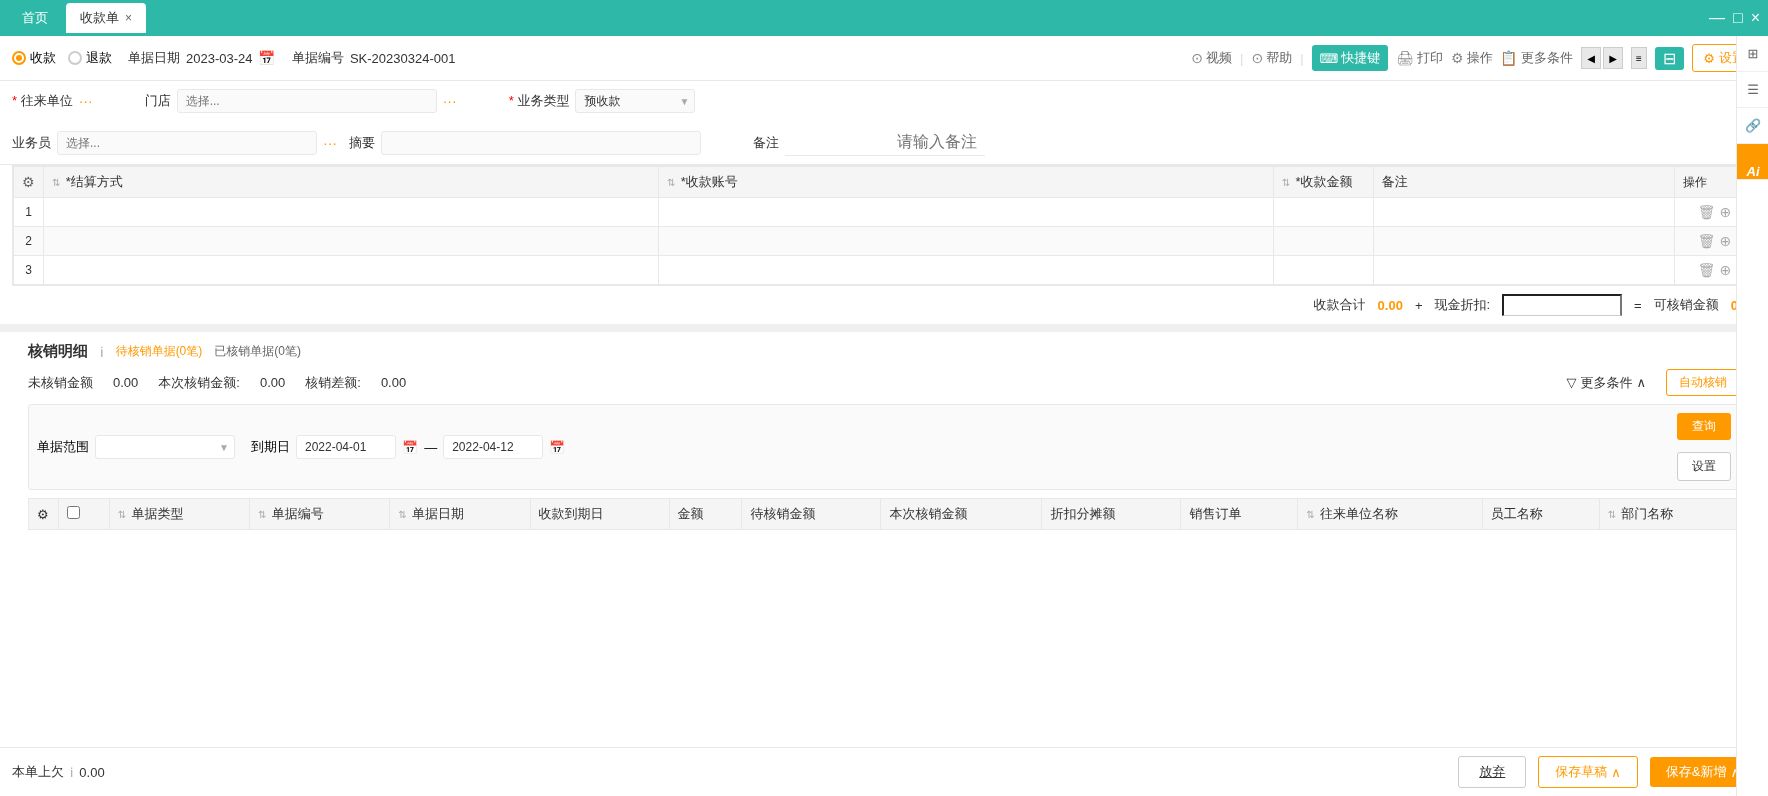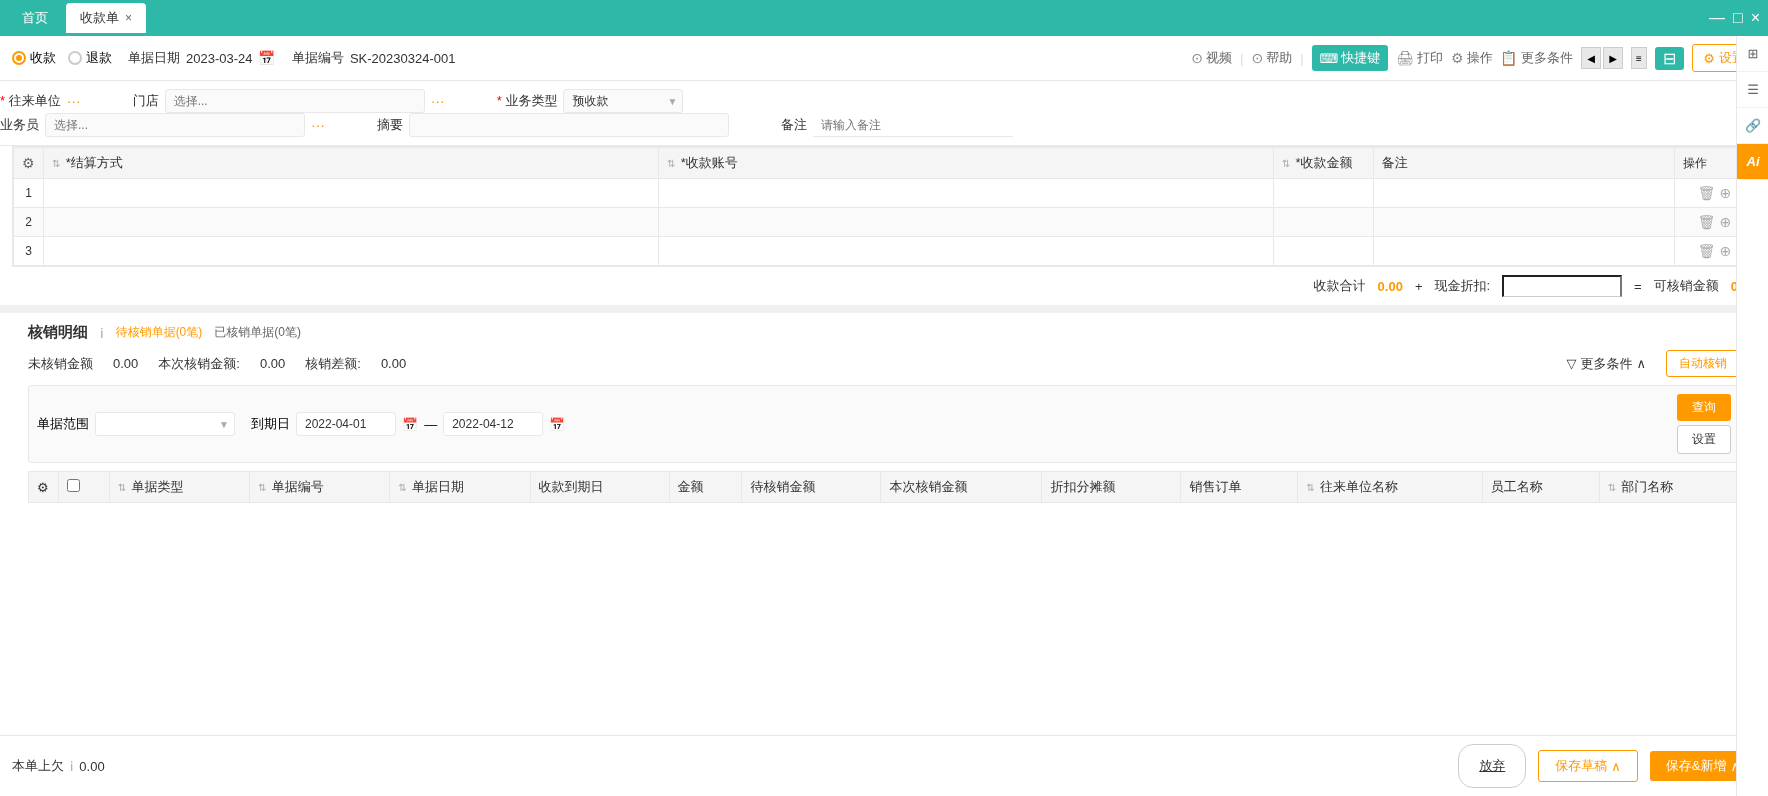--- a/index.html
+++ b/index.html
@@ -161,25 +161,25 @@
       color: #fff;
       border: none;
       padding: 4px 8px;
       border-radius: 3px;
       cursor: pointer;
       font-size: 12px;
     }
 
     
     .form-area {
-      padding: 8px 0;
+      padding: 8px 12px;
       border-bottom: 1px solid #e8e8e8;
       display: flex;
       flex-direction: column;
-      gap: 0;
+      gap: 16px;
     }
     .form-row {
       display: flex;
       align-items: center;
       gap: 12px;
     }
     .form-field {
       display: flex;
       align-items: center;
       gap: 6px;
@@ -237,21 +237,22 @@
       font-size: 12px;
     }
     .remark-input {
       border: none;
       border-bottom: 1px solid #e8e8e8;
       padding: 4px 8px;
       color: #aaa;
       background: transparent;
       width: 200px;
       outline: none;
-      font-size: 12px;
+      font-size: 16px;
+      text-align: right;
     }
 
     
     .table-area {
       flex: 0 0 auto;
       margin: 0 12px;
       border: 1px solid #e8e8e8;
     }
     .data-table {
       width: 100%;
@@ -436,21 +437,21 @@
       padding: 4px 8px;
       color: #333;
       background: #fff;
       outline: none;
       font-size: 12px;
       width: 100px;
     }
     .filter-actions {
       display: flex;
       flex-direction: column;
-      gap: 4px;
+      gap: 12px;
       margin-left: auto;
     }
 
     
     .bottom-table-area {
       flex: 1;
       overflow: auto;
     }
     .bottom-table {
       width: 100%;
@@ -482,22 +483,22 @@
       align-items: center;
       gap: 6px;
       color: #333;
       font-size: 12px;
     }
     .footer-spacer { flex: 1; }
     .footer-btn-discard {
       background: #fff;
       border: 1px solid #ccc;
       color: #333;
-      border-radius: 15px;
-      padding: 12px 20px;
+      border-radius: 3px;
+      padding: 6px 20px;
       cursor: pointer;
       font-size: 13px;
       text-decoration: underline;
     }
     .footer-btn-draft {
       background: #fff;
       border: 1px solid #f90;
       color: #f90;
       border-radius: 3px;
       padding: 6px 16px;
@@ -539,20 +540,21 @@
       align-items: center;
       justify-content: center;
       color: #666;
       cursor: pointer;
       font-size: 16px;
       border-bottom: 1px solid #f0f0f0;
     }
     .sidebar-icon.active {
       background: #f90;
       color: #fff;
+      align-items: flex-end;
     }
   </style>
 </head>
 <body>
 
 <div class="tab-bar">
   <div class="tab-home">首页</div>
   <div class="tab-active">
     <span>收款单</span>
     <span class="tab-close">×</span>
@@ -652,21 +654,21 @@
           <span class="select-arrow">▼</span>
         </div>
       </div>
     </div>
     <div class="form-row">
       <div class="form-field">
         <label>业务员</label>
         <input class="form-input" placeholder="选择..." style="">
         <span class="ellipsis-btn">···</span>
       </div>
-      <div class="form-field" style="margin-left:40px;">
+      <div class="form-field" style="">
         <label>摘要</label>
         <input class="summary-input" placeholder="" style="">
       </div>
       <div class="form-field" style="margin-left:40px;">
         <label>备注</label>
         <input class="remark-input" placeholder="请输入备注" style="">
       </div>
     </div>
   </div>
 

